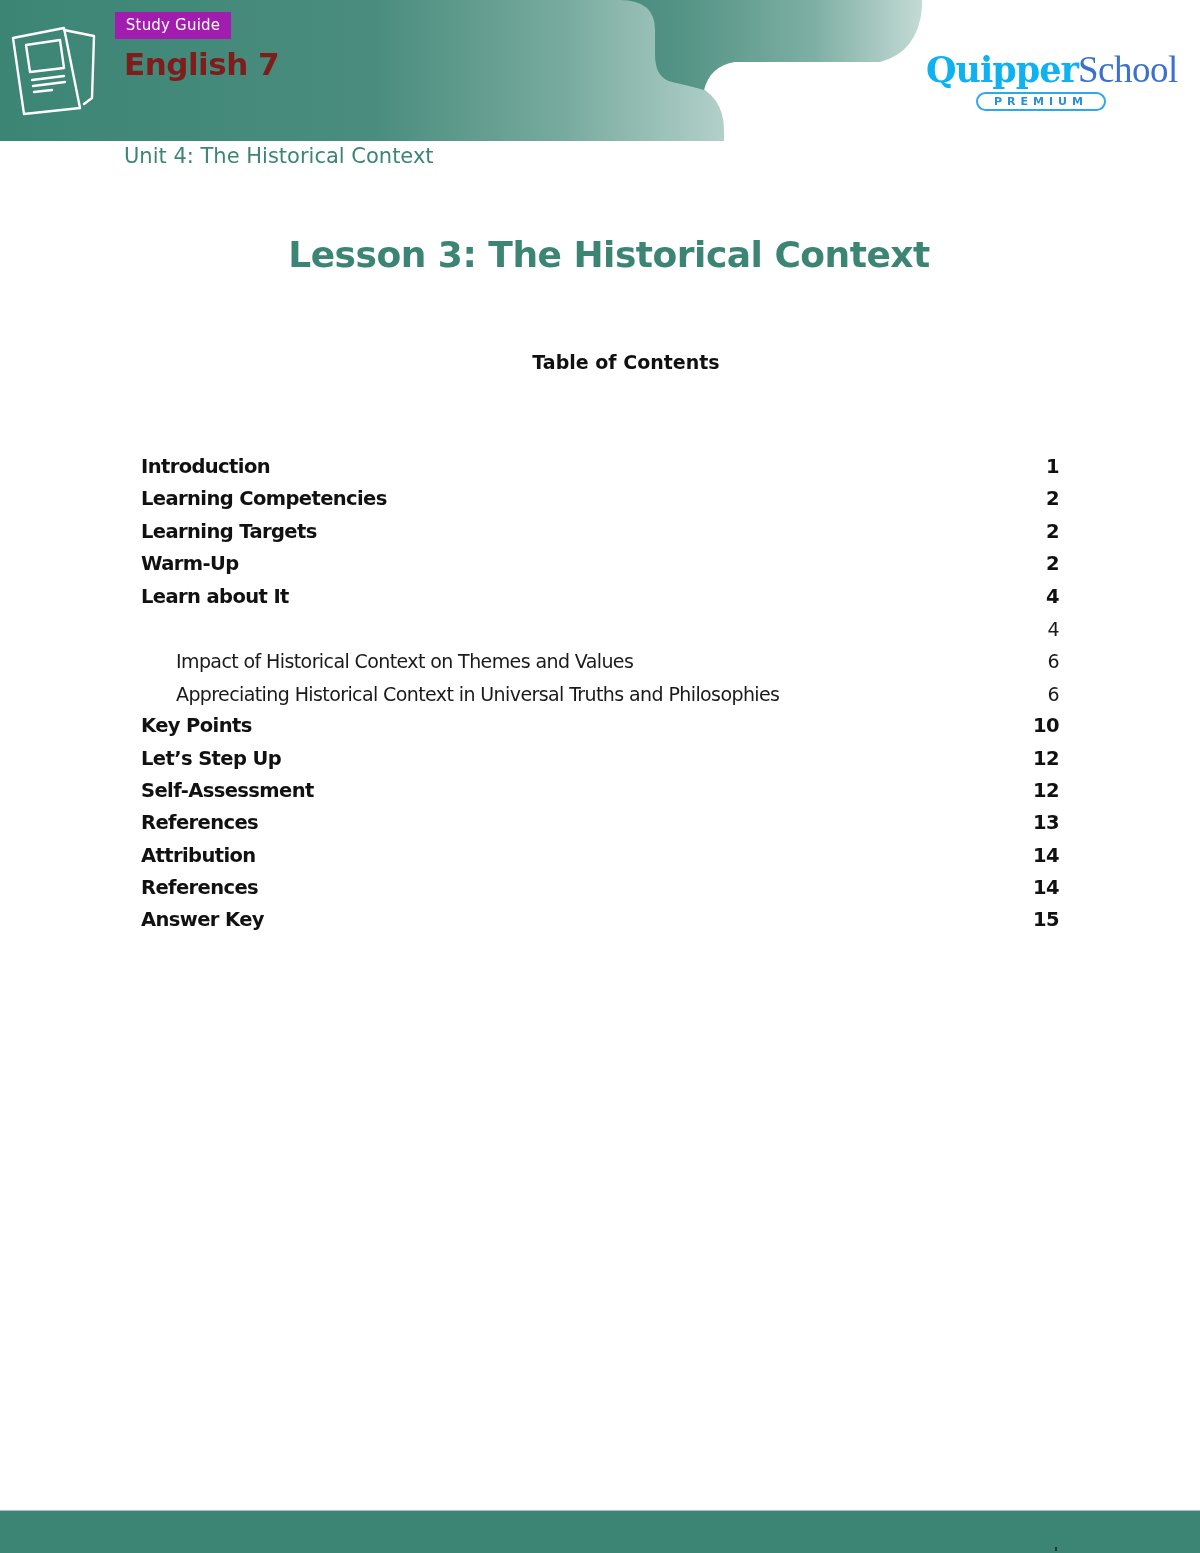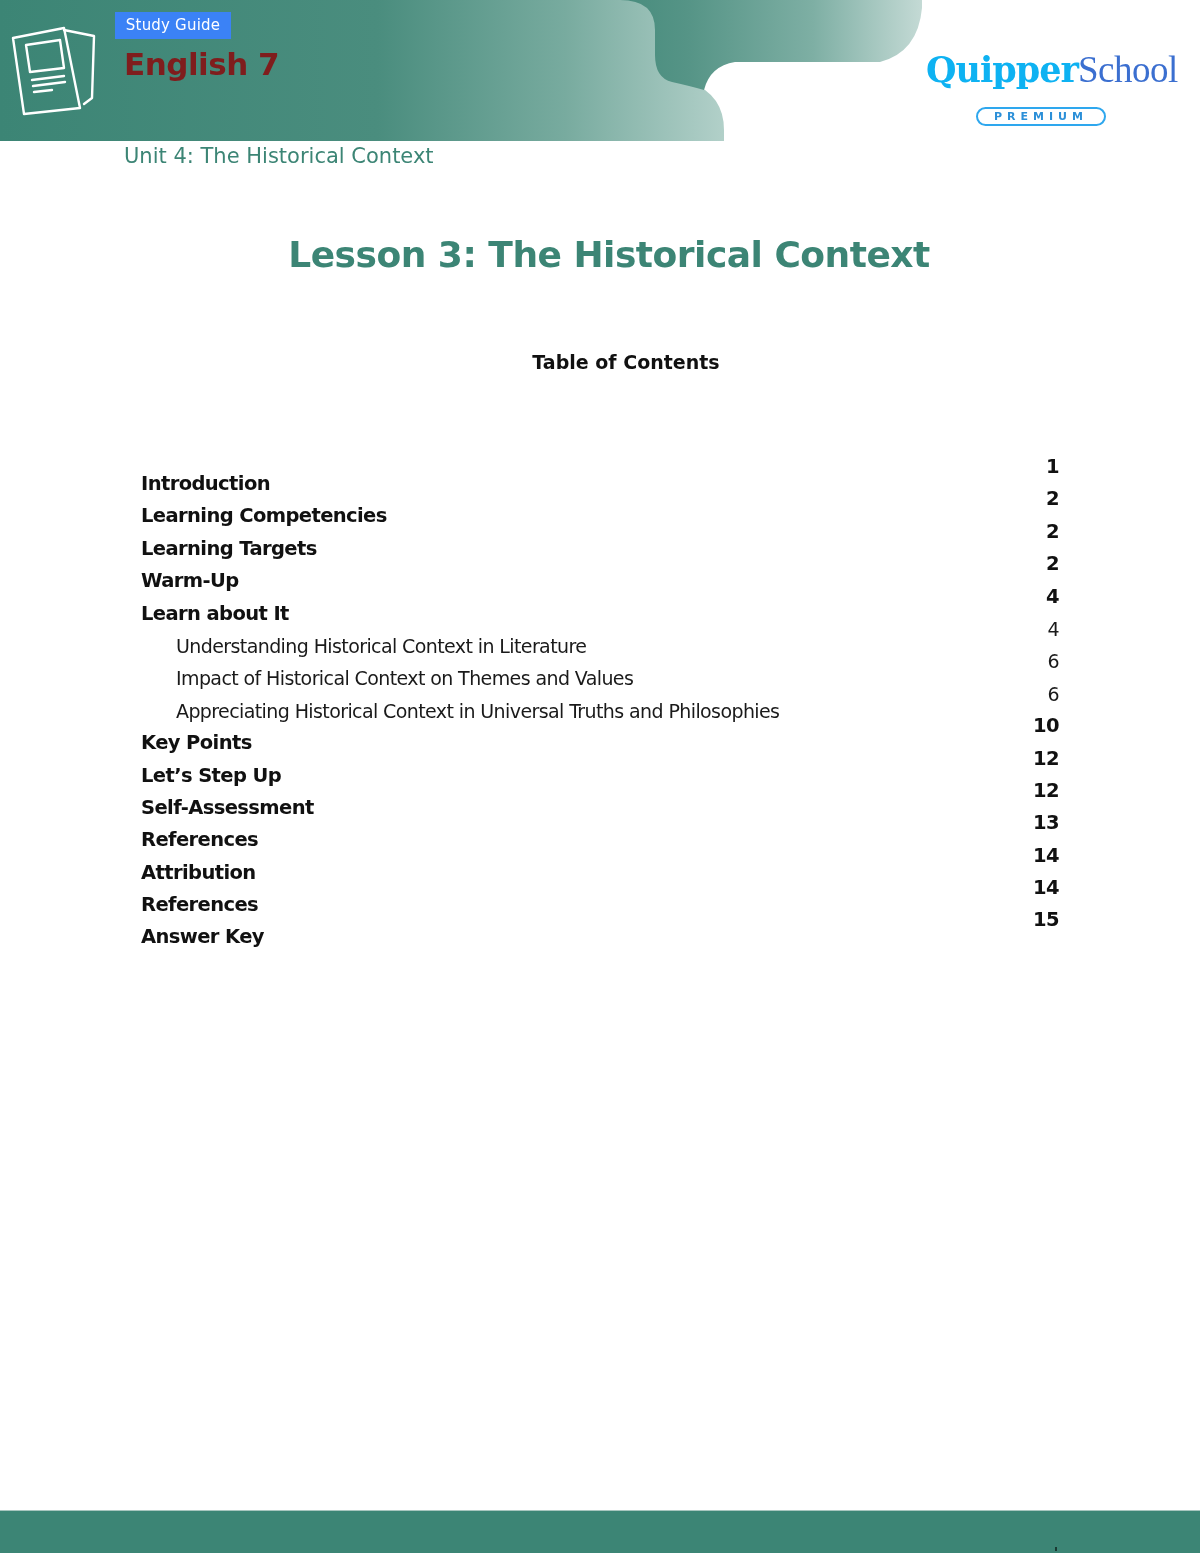--- a/index.html
+++ b/index.html
@@ -5,35 +5,35 @@
     html, body { margin: 0; padding: 0; }
     body {
       width: 1200px; height: 1553px; position: relative; overflow: hidden;
       background: #ffffff;
       font-family: "Liberation Sans", sans-serif;
     }
     .header-bg { position: absolute; left: 0; top: 0; width: 1200px; height: 145px; }
     .doc-icon { position: absolute; left: 8px; top: 24px; width: 90px; height: 92px; }
     .badge {
       position: absolute; left: 115px; top: 12px; width: 116px; height: 27px;
-      background: #3b82f6; color: #ffffff;
+      background: #a21caf; color: #ffffff;
       font-family: "DejaVu Sans", sans-serif; font-size: 15px; line-height: 27px;
       text-align: center; letter-spacing: 0.2px;
     }
     .subject {
       position: absolute; left: 124px; top: 46px;
       font-family: "DejaVu Sans", sans-serif; font-weight: bold; font-size: 31px;
       color: #7f1d1d; letter-spacing: -0.5px;
     }
     .logo { position: absolute; left: 926px; top: 44px; width: 240px; height: 76px; }
     .logo-text { position: absolute; left: 0; top: 4px; white-space: nowrap; font-size: 35px; line-height: 44px; letter-spacing: -1px; }
     .logo-quipper { font-family: "DejaVu Serif", serif; font-weight: bold; color: #0eb2f2; }
     .logo-school { font-family: "Liberation Serif", serif; color: #3b6fd0; font-size: 37px; letter-spacing: -0.5px; }
     .premium {
-      position: absolute; left: 50px; top: 63px; width: 130px; height: 19px;
+      position: absolute; left: 50px; top: 48px; width: 130px; height: 19px;
       border: 2px solid #2ea7ee; border-radius: 10px; box-sizing: border-box;
       color: #2b8fd8; font-family: "DejaVu Sans", sans-serif; font-weight: bold;
       font-size: 11px; line-height: 15px; text-align: center; letter-spacing: 5px;
     }
     .unit {
       position: absolute; left: 124px; top: 144px;
       font-family: "DejaVu Sans", sans-serif; font-size: 21px; color: #3c8575;
       letter-spacing: 0px;
     }
     .lesson-title {
@@ -47,21 +47,21 @@
     }
     .toc { position: absolute; left: 141px; top: 451px; width: 918px; }
     .toc-row {
       position: relative; height: 32.4px; line-height: 32px;
       font-family: "DejaVu Sans", sans-serif; font-size: 19.5px; color: #111111;
       letter-spacing: -0.6px;
     }
     .toc-row.level-1 { font-weight: bold; }
     .toc-row.level-1 .toc-label { font-weight: 600; }
     .toc-row.level-2 { padding-left: 35px; color: #1a1a1a; font-weight: normal; font-size: 19px; }
-    .toc-label { display: inline-block; margin-top: 17px; }
+    .toc-label { display: inline-block; }
     .toc-page { position: absolute; right: 0; top: 0; text-align: right; }
     .footer {
       position: absolute; left: 0; top: 1510px; width: 1200px; height: 43px;
       background: #3c8575; border-top: 1px solid #a8c6bf;
     }
     .footer-mark { position: absolute; left: 1055px; top: 36px; width: 2px; height: 4px; background: #1b3b33; }
   </style>
 </head>
 <body>
 
@@ -110,21 +110,21 @@
 <div class="lesson-title">Lesson 3: The Historical Context</div>
 
 <div class="toc-title">Table of Contents</div>
 
 <div class="toc">
   <div class="toc-row level-1"><span class="toc-label">Introduction</span><span class="toc-page">1</span></div>
   <div class="toc-row level-1"><span class="toc-label">Learning Competencies</span><span class="toc-page">2</span></div>
   <div class="toc-row level-1"><span class="toc-label">Learning Targets</span><span class="toc-page">2</span></div>
   <div class="toc-row level-1"><span class="toc-label">Warm-Up</span><span class="toc-page">2</span></div>
   <div class="toc-row level-1"><span class="toc-label">Learn about It</span><span class="toc-page">4</span></div>
-  <div class="toc-row level-2"><span class="toc-label">Understanding Historical Context in Literature</span><span class="toc-page">4</span></div>
+  <div class="toc-row level-2"><span class="toc-page">4</span></div>
   <div class="toc-row level-2"><span class="toc-label">Impact of Historical Context on Themes and Values</span><span class="toc-page">6</span></div>
   <div class="toc-row level-2"><span class="toc-label">Appreciating Historical Context in Universal Truths and Philosophies</span><span class="toc-page">6</span></div>
   <div class="toc-row level-1"><span class="toc-label">Key Points</span><span class="toc-page">10</span></div>
   <div class="toc-row level-1"><span class="toc-label">Let’s Step Up</span><span class="toc-page">12</span></div>
   <div class="toc-row level-1"><span class="toc-label">Self-Assessment</span><span class="toc-page">12</span></div>
   <div class="toc-row level-1"><span class="toc-label">References</span><span class="toc-page">13</span></div>
   <div class="toc-row level-1"><span class="toc-label">Attribution</span><span class="toc-page">14</span></div>
   <div class="toc-row level-1"><span class="toc-label">References</span><span class="toc-page">14</span></div>
   <div class="toc-row level-1"><span class="toc-label">Answer Key</span><span class="toc-page">15</span></div>
 </div>

